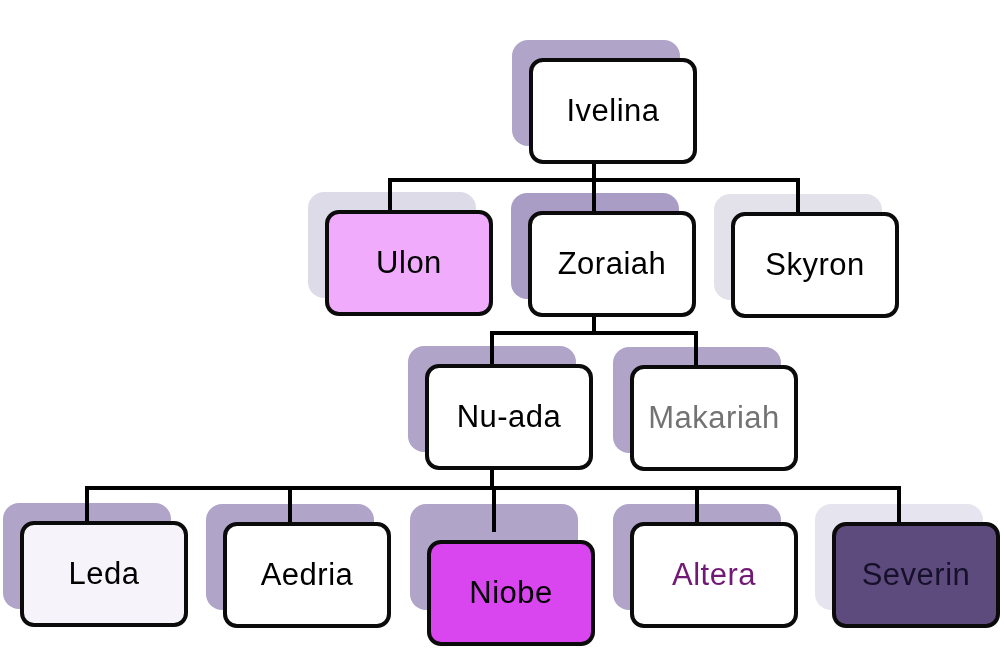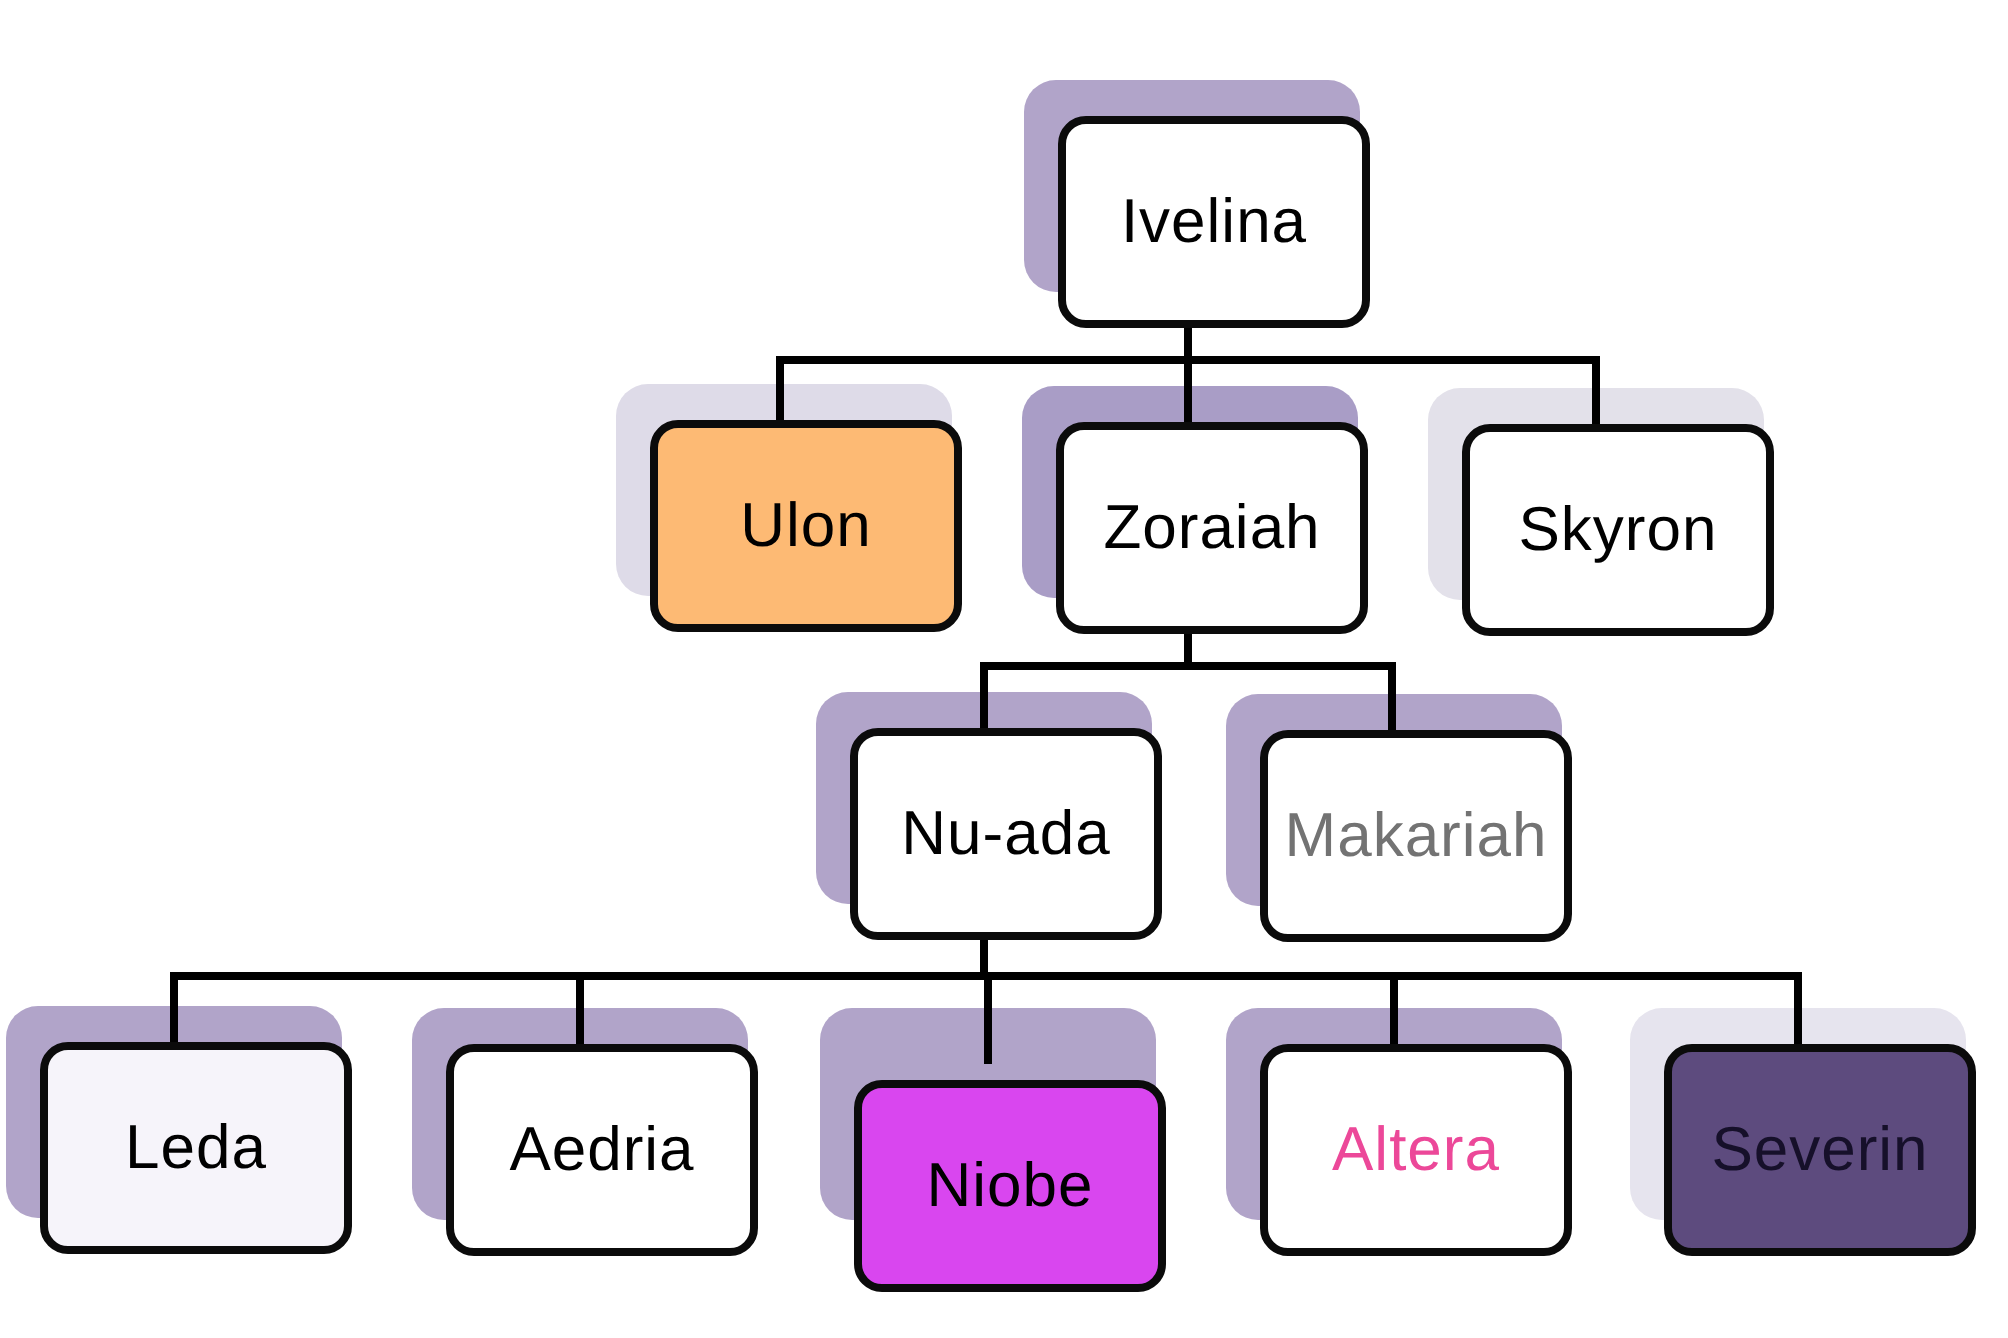--- a/index.html
+++ b/index.html
@@ -32,21 +32,21 @@
     top: -18px;
     width: 168px;
     height: 106px;
     border-radius: 16px;
     z-index: 0;
   }
   .node .box {
     position: absolute;
     left: 0;
     top: 0;
-    width: 156px;
+    width: 168px;
     height: 106px;
     box-sizing: border-box;
     background: #ffffff;
     border: 4px solid #0b0b0b;
     border-radius: 14px;
     z-index: 2;
     display: flex;
     align-items: center;
     justify-content: center;
   }
@@ -82,21 +82,21 @@
 
   <div class="node" id="node-ivelina">
     <div class="shadow" style="background: rgb(177, 164, 201);"></div>
     <div class="box" style="background: rgb(255, 255, 255);">
       <span class="label" style="color: rgb(0, 0, 0);">Ivelina</span>
     </div>
   </div>
 
   <div class="node" id="node-ulon">
     <div class="shadow" style="background: rgb(222, 219, 232);"></div>
-    <div class="box" style="background: #fdba74;">
+    <div class="box" style="background: #f0abfc;">
       <span class="label" style="color: rgb(0, 0, 0);">Ulon</span>
     </div>
   </div>
 
   <div class="node" id="node-zoraiah">
     <div class="shadow" style="background: rgb(169, 157, 198);"></div>
     <div class="box" style="background: rgb(255, 255, 255);">
       <span class="label" style="color: rgb(0, 0, 0);">Zoraiah</span>
     </div>
   </div>
@@ -139,21 +139,21 @@
   <div class="node" id="node-niobe">
     <div class="shadow" style="background: rgb(177, 164, 201);"></div>
     <div class="box" style="background: #d946ef; margin-top: 18px;">
       <span class="label" style="color: rgb(0, 0, 0);">Niobe</span>
     </div>
   </div>
 
   <div class="node" id="node-altera">
     <div class="shadow" style="background: rgb(177, 164, 201);"></div>
     <div class="box" style="background: rgb(255, 255, 255);">
-      <span class="label" style="color: #ec4899;">Altera</span>
+      <span class="label" style="color: #701a75;">Altera</span>
     </div>
   </div>
 
   <div class="node" id="node-severin">
     <div class="shadow" style="background: rgb(230, 228, 238);"></div>
     <div class="box" style="background: rgb(93, 75, 126);">
       <span class="label" style="color: rgb(22, 16, 42);">Severin</span>
     </div>
   </div>
 

